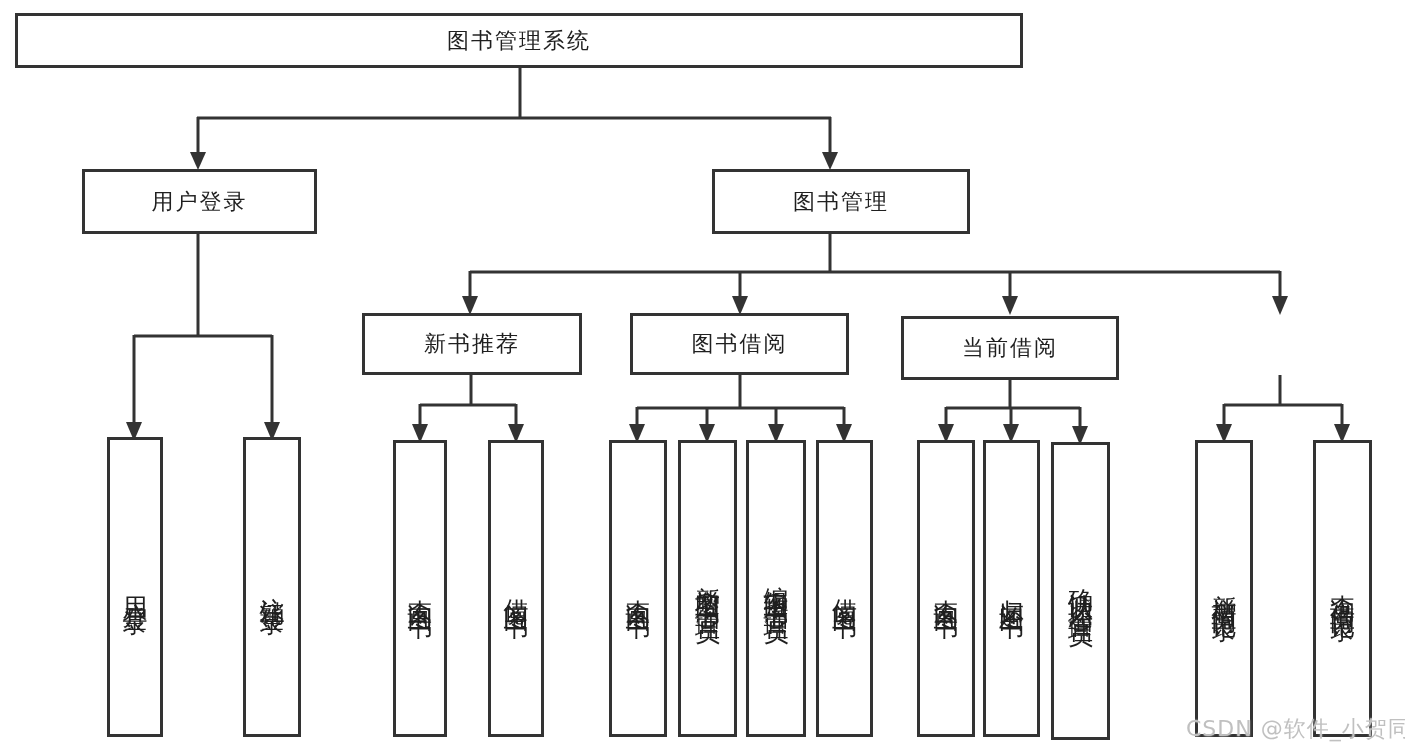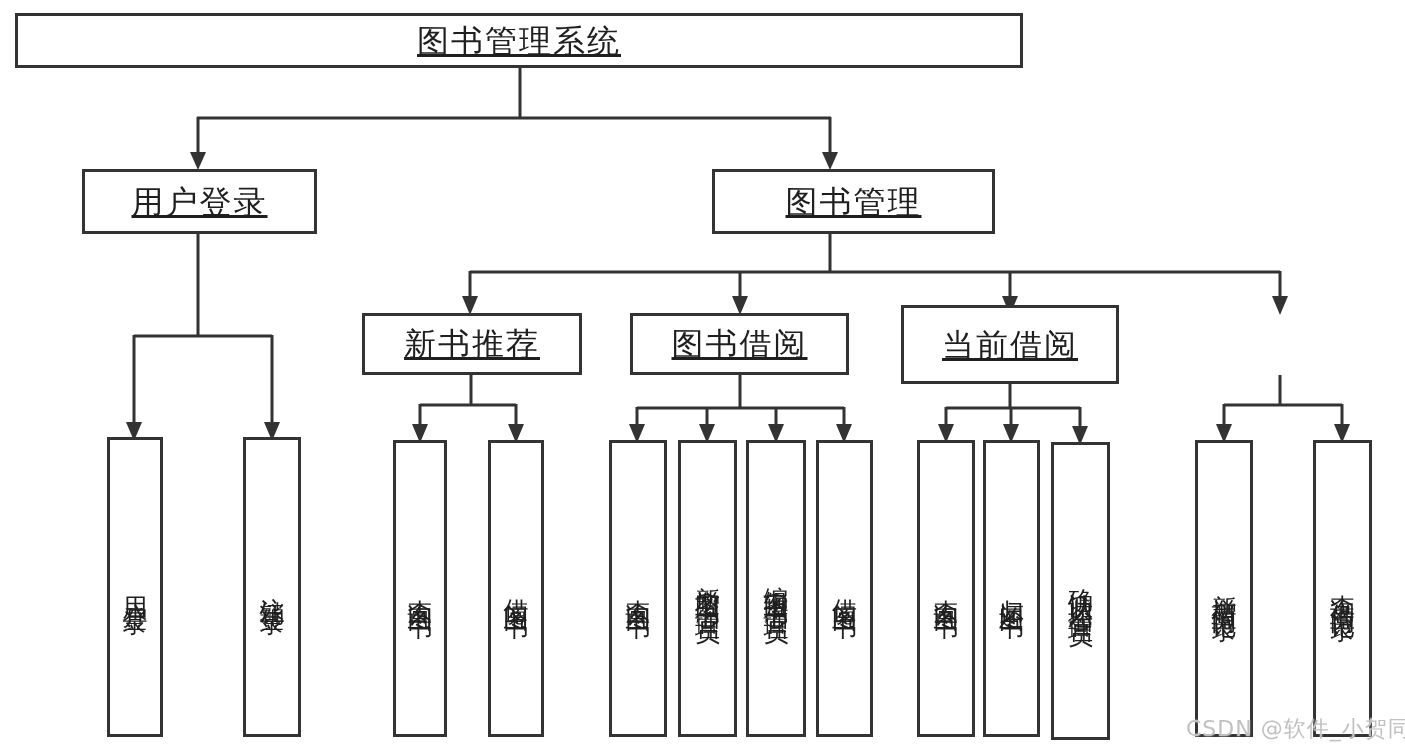--- a/index.html
+++ b/index.html
@@ -15,25 +15,24 @@
     position:absolute;
     box-sizing:border-box;
     border:3px solid #333333;
     background:#ffffff;
     display:flex;
     align-items:center;
     justify-content:center;
     color:#1f1f1f;
   }
   .box.h span{
-    font-size:32px;
+    font-size:22px;
     letter-spacing:2px;
     white-space:nowrap;
     line-height:1;
-    text-decoration:underline;
   }
   .box.v span{
     writing-mode:vertical-rl;
     text-orientation:mixed;
     font-size:25px;
     letter-spacing:5px;
     line-height:1;
     white-space:nowrap;
   }
   #watermark{
@@ -130,38 +129,38 @@
     </g>
   </svg>
 
   <div class="box h" style="left:15px;top:13px;width:1008px;height:55px">
     <span>图书管理系统</span>
   </div>
 
   <div class="box h" style="left:82px;top:169px;width:235px;height:65px">
     <span>用户登录</span>
   </div>
-  <div class="box h" style="left:712px;top:169px;width:283px;height:65px">
+  <div class="box h" style="left:712px;top:169px;width:258px;height:65px">
     <span>图书管理</span>
   </div>
 
   <div class="box v" style="left:107px;top:437px;width:56px;height:300px">
     <span>用户登录</span>
   </div>
   <div class="box v" style="left:243px;top:437px;width:58px;height:300px">
     <span>注销登录</span>
   </div>
 
   <div class="box h" style="left:630px;top:313px;width:219px;height:62px">
     <span>图书借阅</span>
   </div>
   <div class="box h" style="left:362px;top:313px;width:220px;height:62px">
     <span>新书推荐</span>
   </div>
-  <div class="box h" style="left:901px;top:305px;width:218px;height:79px">
+  <div class="box h" style="left:901px;top:316px;width:218px;height:64px">
     <span>当前借阅</span>
   </div>
 
   <div class="box v" style="left:393px;top:440px;width:54px;height:297px">
     <span>查询图书</span>
   </div>
   <div class="box v" style="left:488px;top:440px;width:56px;height:297px">
     <span>借阅图书</span>
   </div>
 

